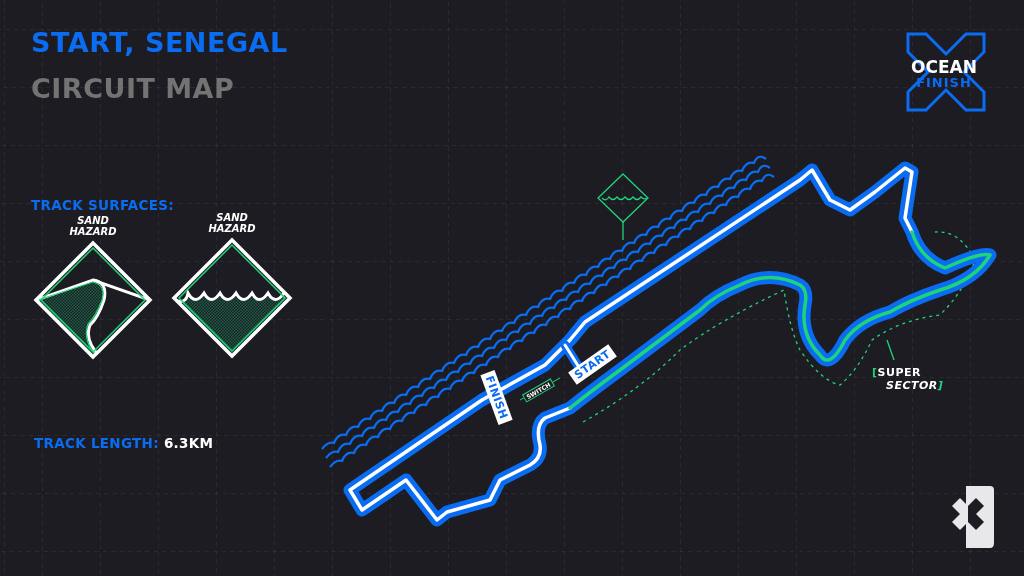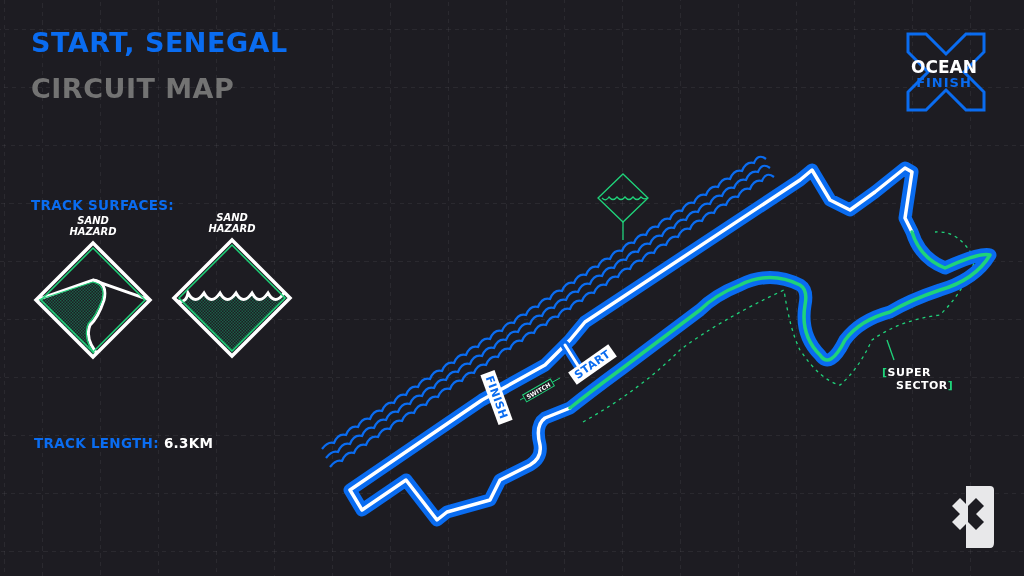--- a/index.html
+++ b/index.html
@@ -42,21 +42,21 @@
   .logo-text-top {
     position: absolute; left: 900px; top: 58px; width: 88px; text-align: center;
     color: #ffffff; font-weight: 900; font-size: 17px; letter-spacing: 0px; line-height: 18px;
   }
   .logo-text-bot {
     position: absolute; left: 900px; top: 76px; width: 88px; text-align: center;
     color: #0a6cf0; font-weight: 900; font-size: 13px; letter-spacing: 1px; line-height: 14px;
   }
   .super-sector {
     position: absolute; left: 872px; top: 366px; color: #ffffff; font-weight: bold;
-    font-size: 11px; line-height: 13px; letter-spacing: 0.5px; margin-left: 10px;
+    font-size: 11px; line-height: 13px; letter-spacing: 0.5px;
   }
   .bracket { color: #1fd37a; font-weight: bold; }
   .track-tag {
     position: absolute; background: #ffffff; color: #0a6cf0; font-weight: 900;
     font-size: 11px; line-height: 13px; padding: 1px 4px; letter-spacing: 0.5px;
     white-space: nowrap;
   }
   .switch-tag {
     position: absolute; border: 1px solid #1fd37a; color: #ffffff; font-weight: bold;
     font-size: 6px; line-height: 7px; padding: 0 2px; white-space: nowrap;
@@ -157,21 +157,21 @@
   </g>
 
 </svg>
 
 <div class="track-tag" style="left:568px; top:357px; transform: rotate(-35deg);">START</div>
 <div class="track-tag" style="left:470px; top:390px; transform: rotate(70deg);">FINISH</div>
 <div class="switch-tag" style="left:522px; top:386px; transform: rotate(-30deg);">SWITCH</div>
 
 <div class="super-sector">
   <div><span class="bracket">[</span><span>SUPER</span></div>
-  <div style="padding-left:14px;"><span>SECTOR</span><span class="bracket">]</span></div>
+  <div style="padding-left:14px;font-style:italic;"><span>SECTOR</span><span class="bracket">]</span></div>
 </div>
 
 <svg style="position:absolute; left:904px; top:32px;" width="84" height="80" viewBox="0 0 84 80">
   <polygon points="4,2 22,2 42,22 62,2 80,2 80,20 60,40 80,60 80,78 62,78 42,58 22,78 4,78 4,60 24,40 4,20" fill="none" stroke="#0a6cf0" stroke-width="3"></polygon>
 </svg>
 <div class="logo-text-top">OCEAN</div>
 <div class="logo-text-bot">FINISH</div>
 
 <svg style="position:absolute; left:946px; top:486px;" width="50" height="62" viewBox="0 0 50 62">
   <path d="M20,0 L44,0 Q48,0 48,4 L48,57 Q48,62 44,62 L20,62 Z" fill="#e8e8ea"></path>

